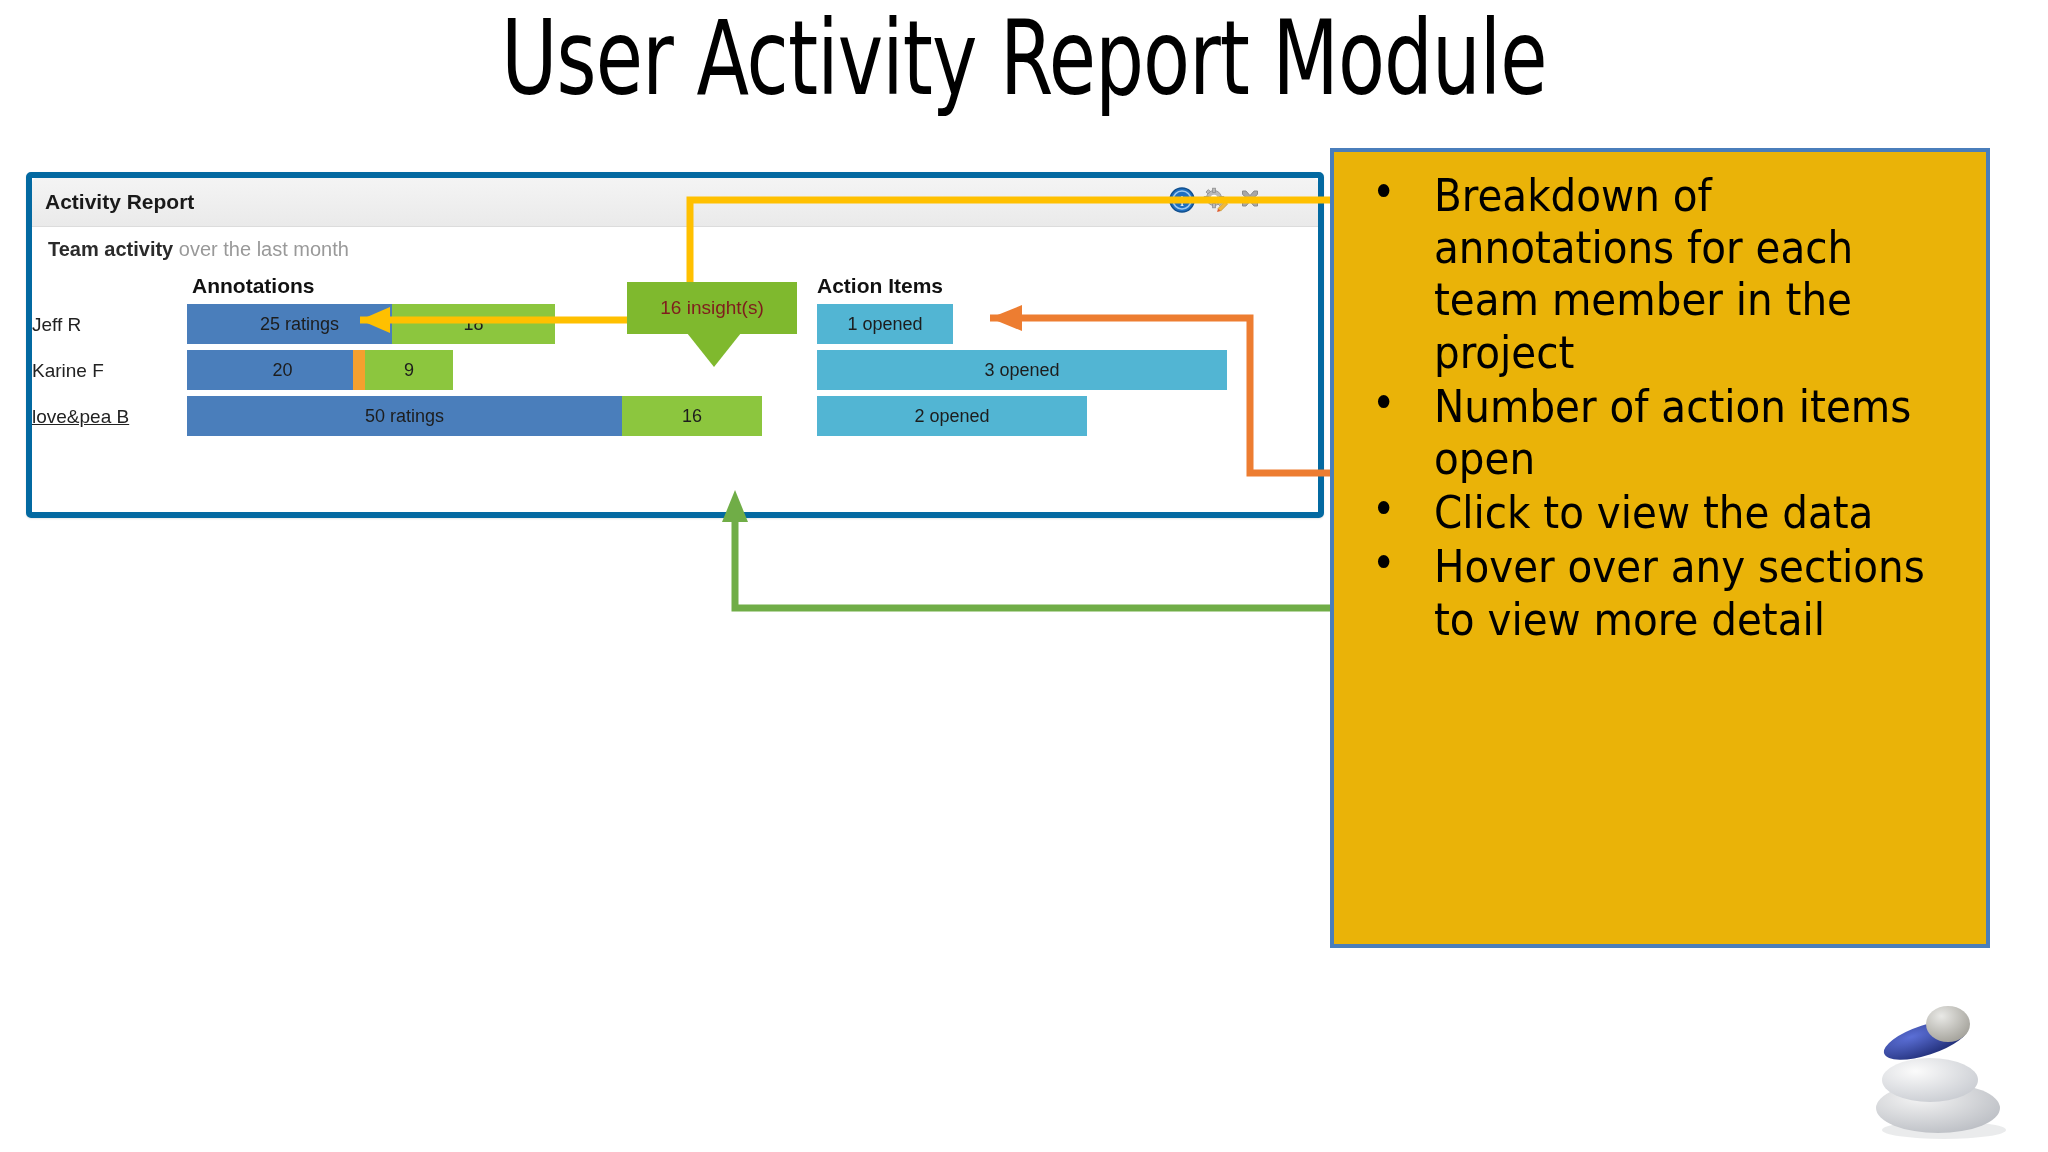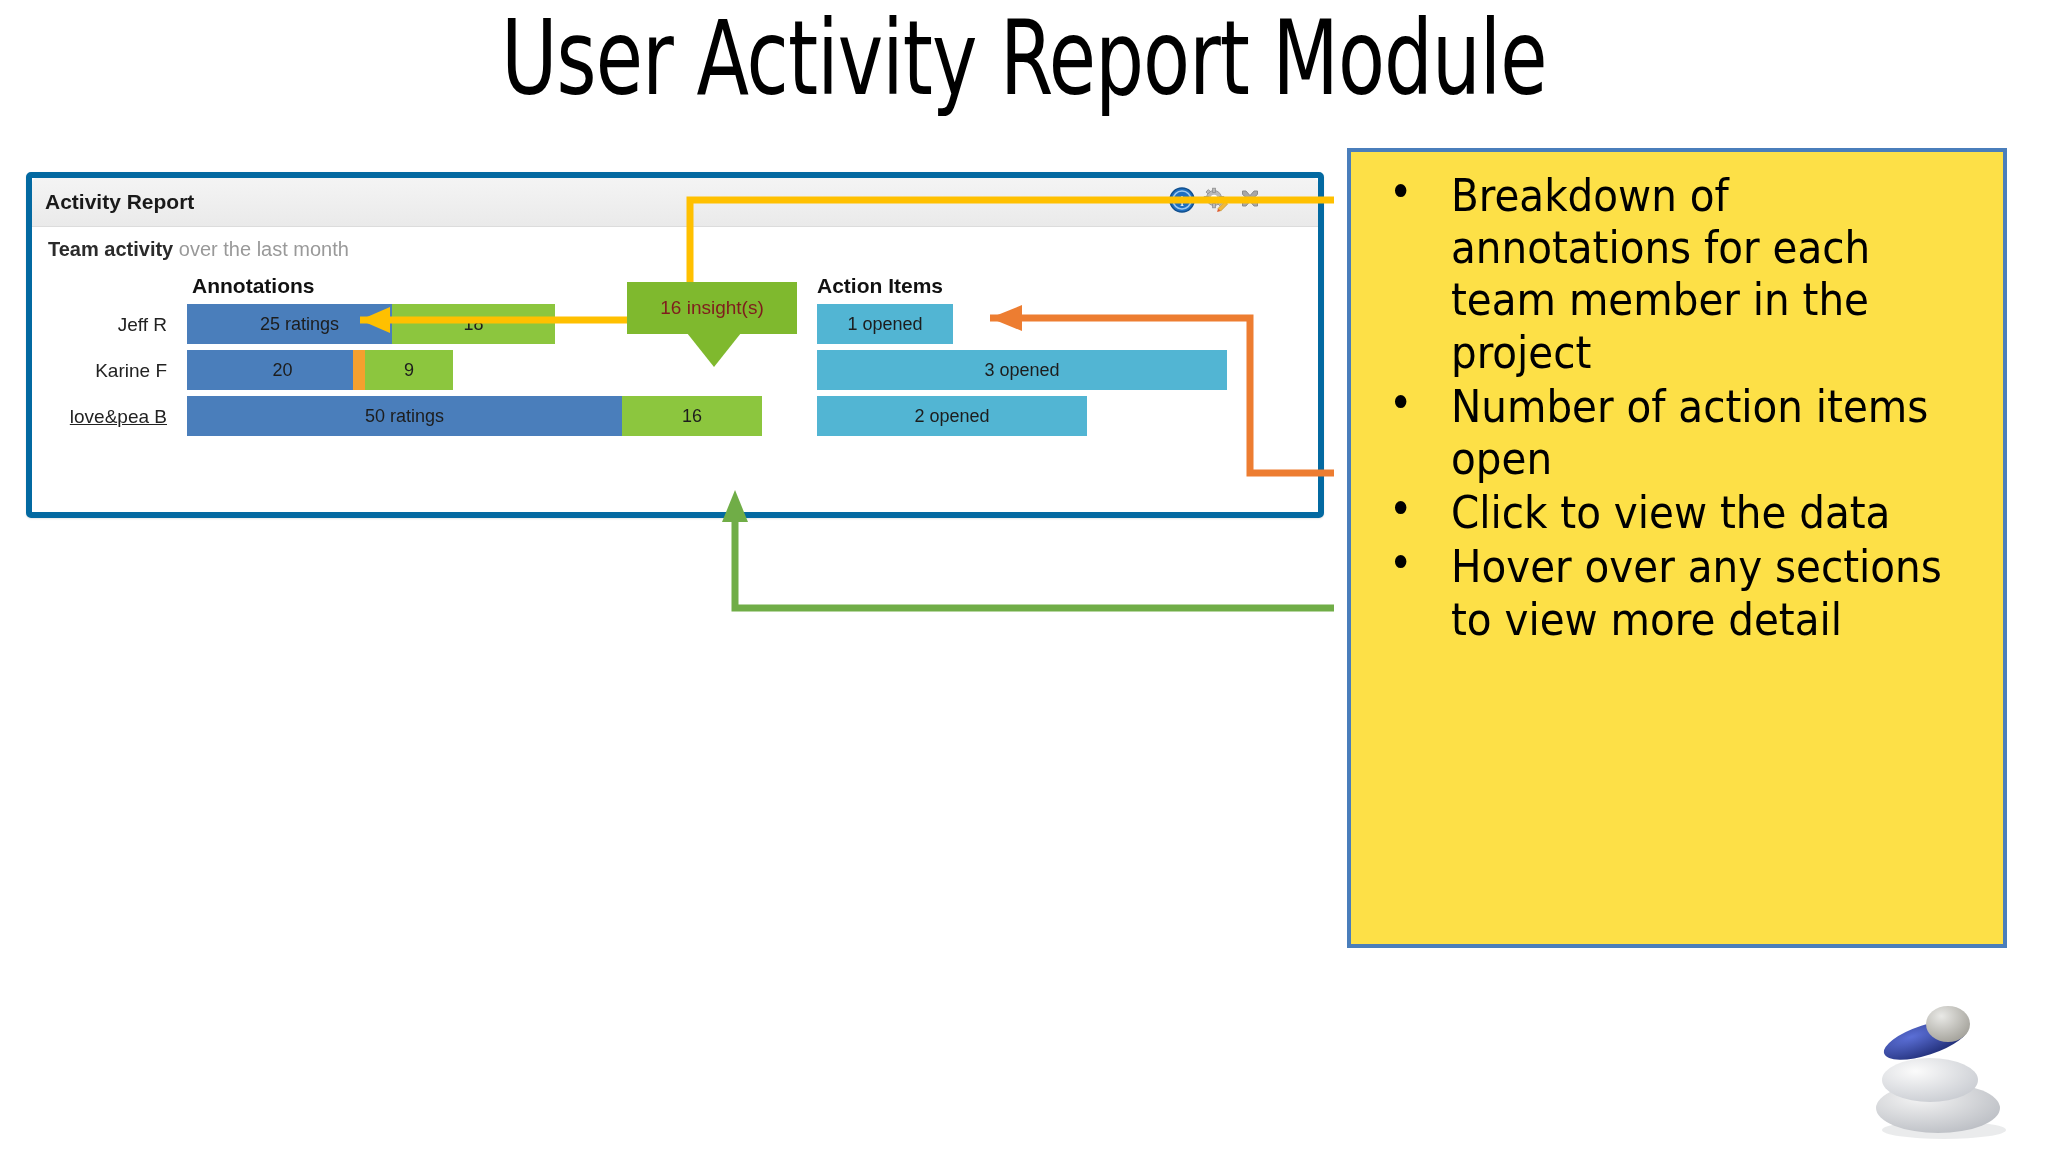--- a/index.html
+++ b/index.html
@@ -70,21 +70,20 @@
     position:absolute;
     font-size:21px; font-weight:bold; color:#111111;
     font-family:"Liberation Sans", sans-serif;
     white-space:nowrap;
   }
   #heading-annotations{left:160px; top:0px;}
   #heading-actionitems{left:785px;  top:0px;}
 
   .row-label{
     position:absolute; right:0; width:135px;
-    text-align:right;
     font-size:19px; color:#222222;
     font-family:"Liberation Sans", sans-serif;
     white-space:nowrap;
   }
 
   .bar-seg{
     position:absolute;
     display:flex; align-items:center; justify-content:center;
     font-size:18px; color:#1d1d1d;
     font-family:"Liberation Sans", sans-serif;
@@ -117,24 +116,23 @@
     border-top:34px solid #7fb92e;
     z-index:6;
   }
 
   
   #callout-box{
     position:absolute;
     left:1330px; top:148px;
     width:660px; height:800px;
     border:4px solid #4a7ebb;
-    background:#fde047;
+    background:#eab308;
     box-sizing:border-box;
     z-index:5;
-    margin-left:17px;
   }
   #callout-list{
     margin:0; padding:18px 22px 0 24px;
     list-style:none;
   }
   #callout-list li{
     position:relative;
     padding-left:76px;
     font-family:"DejaVu Sans Condensed","Liberation Sans", sans-serif;
     font-size:45px;

